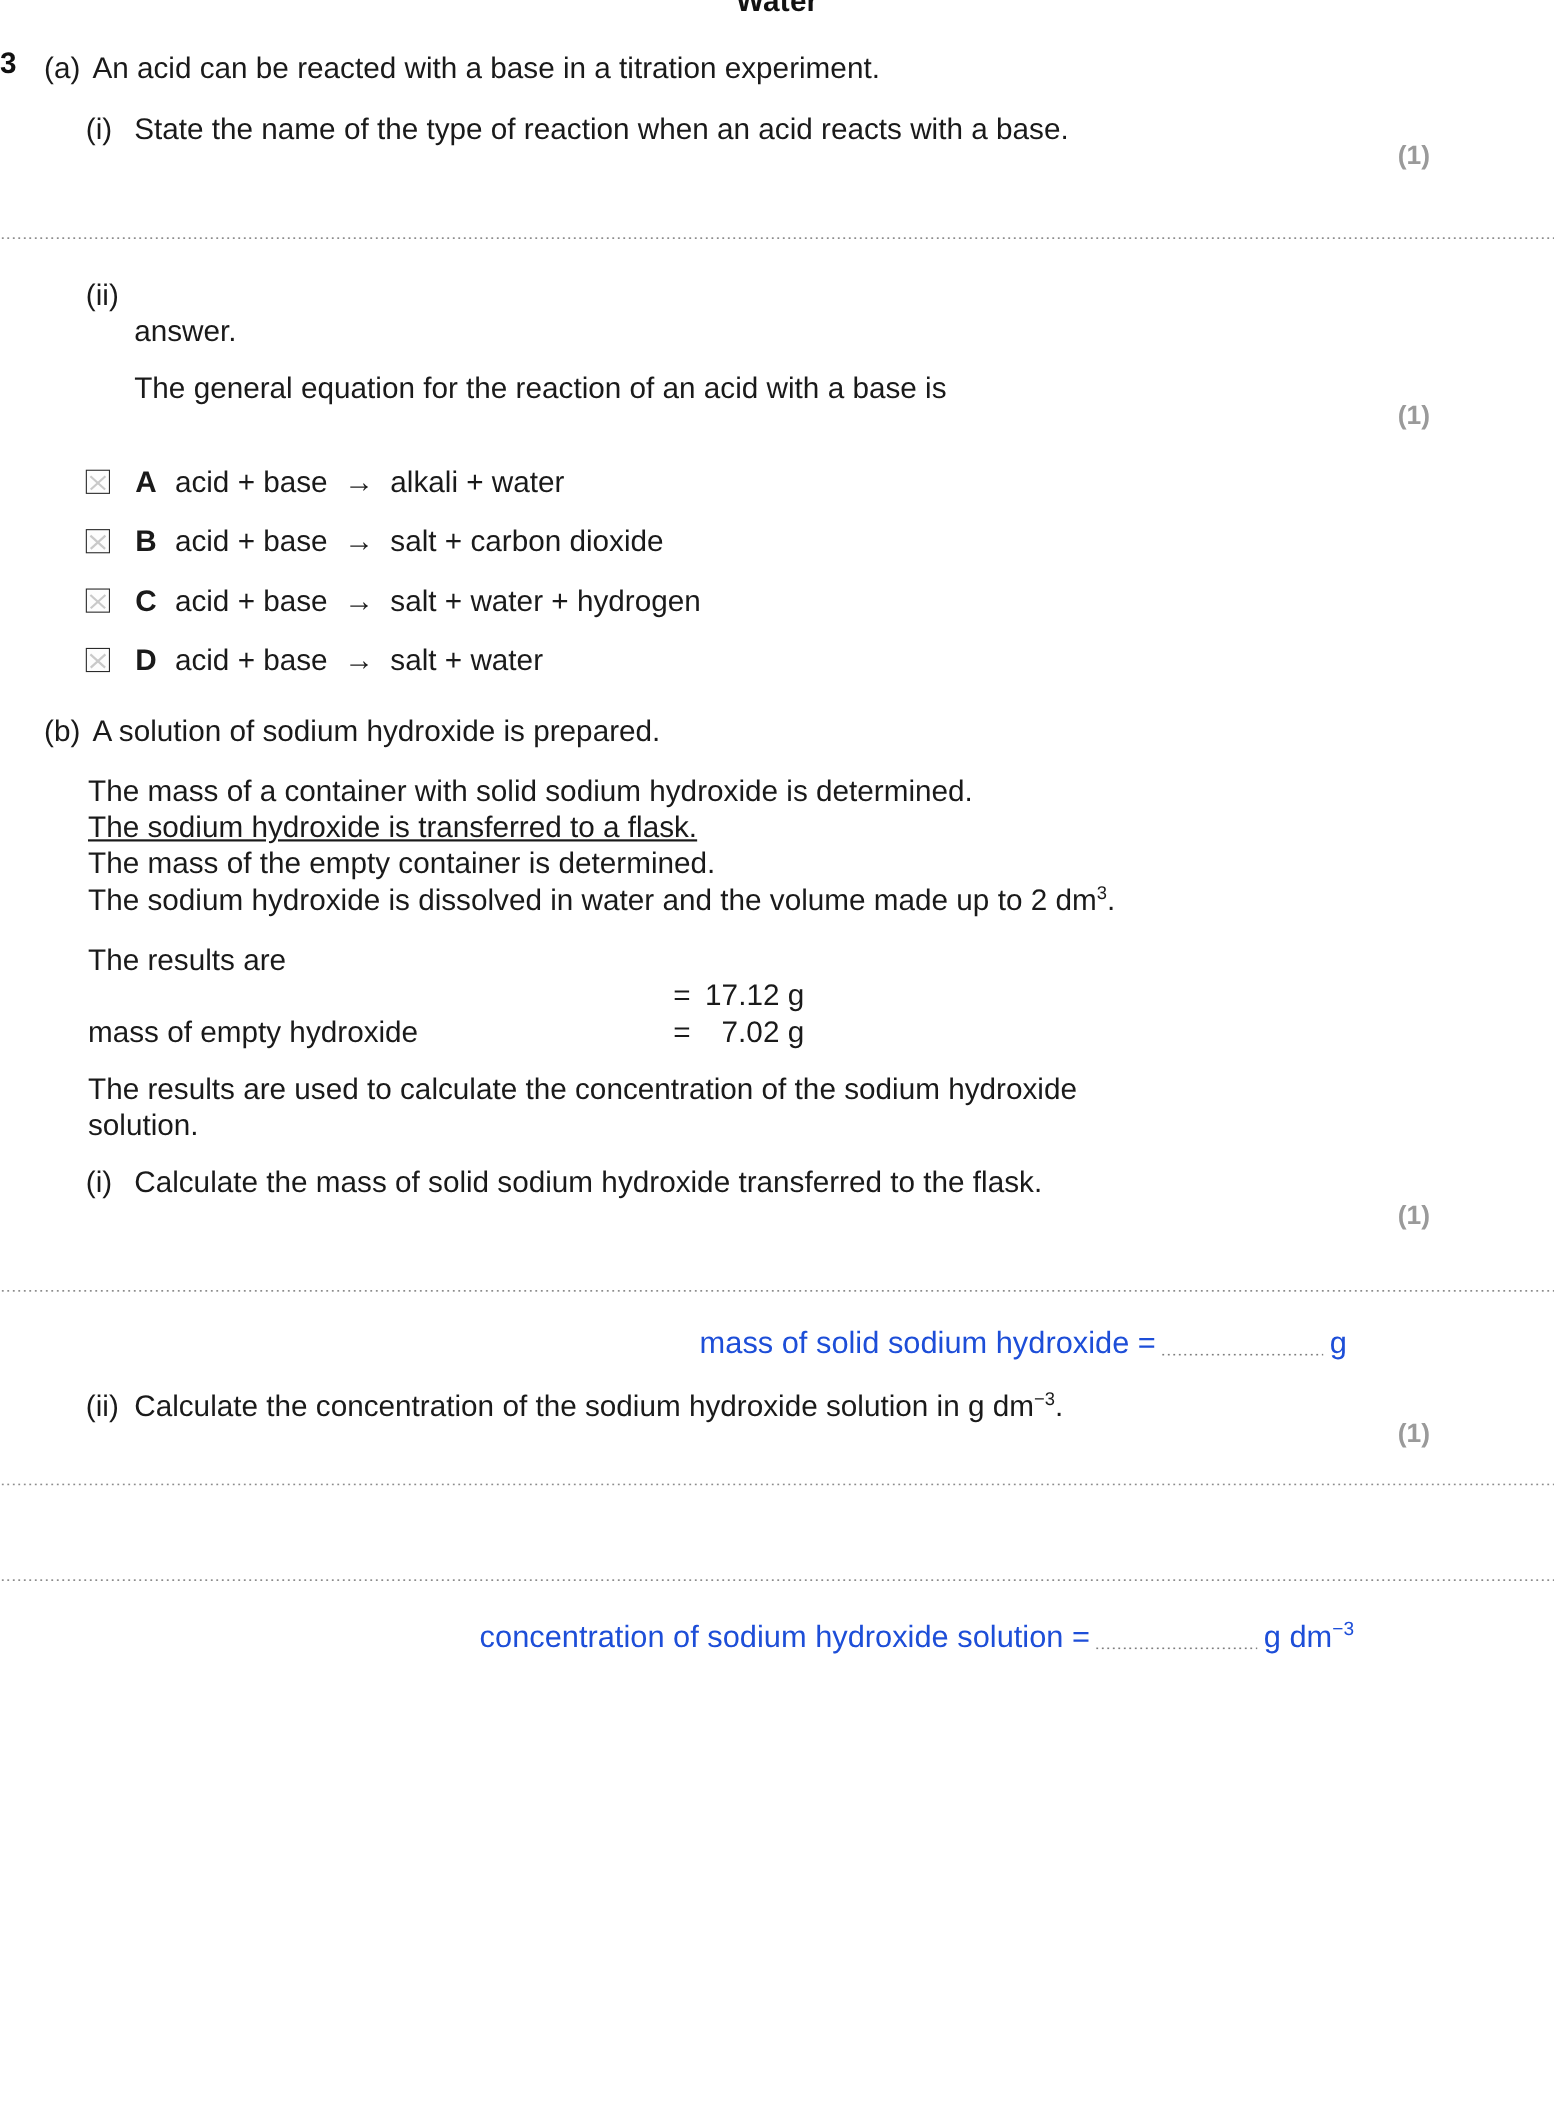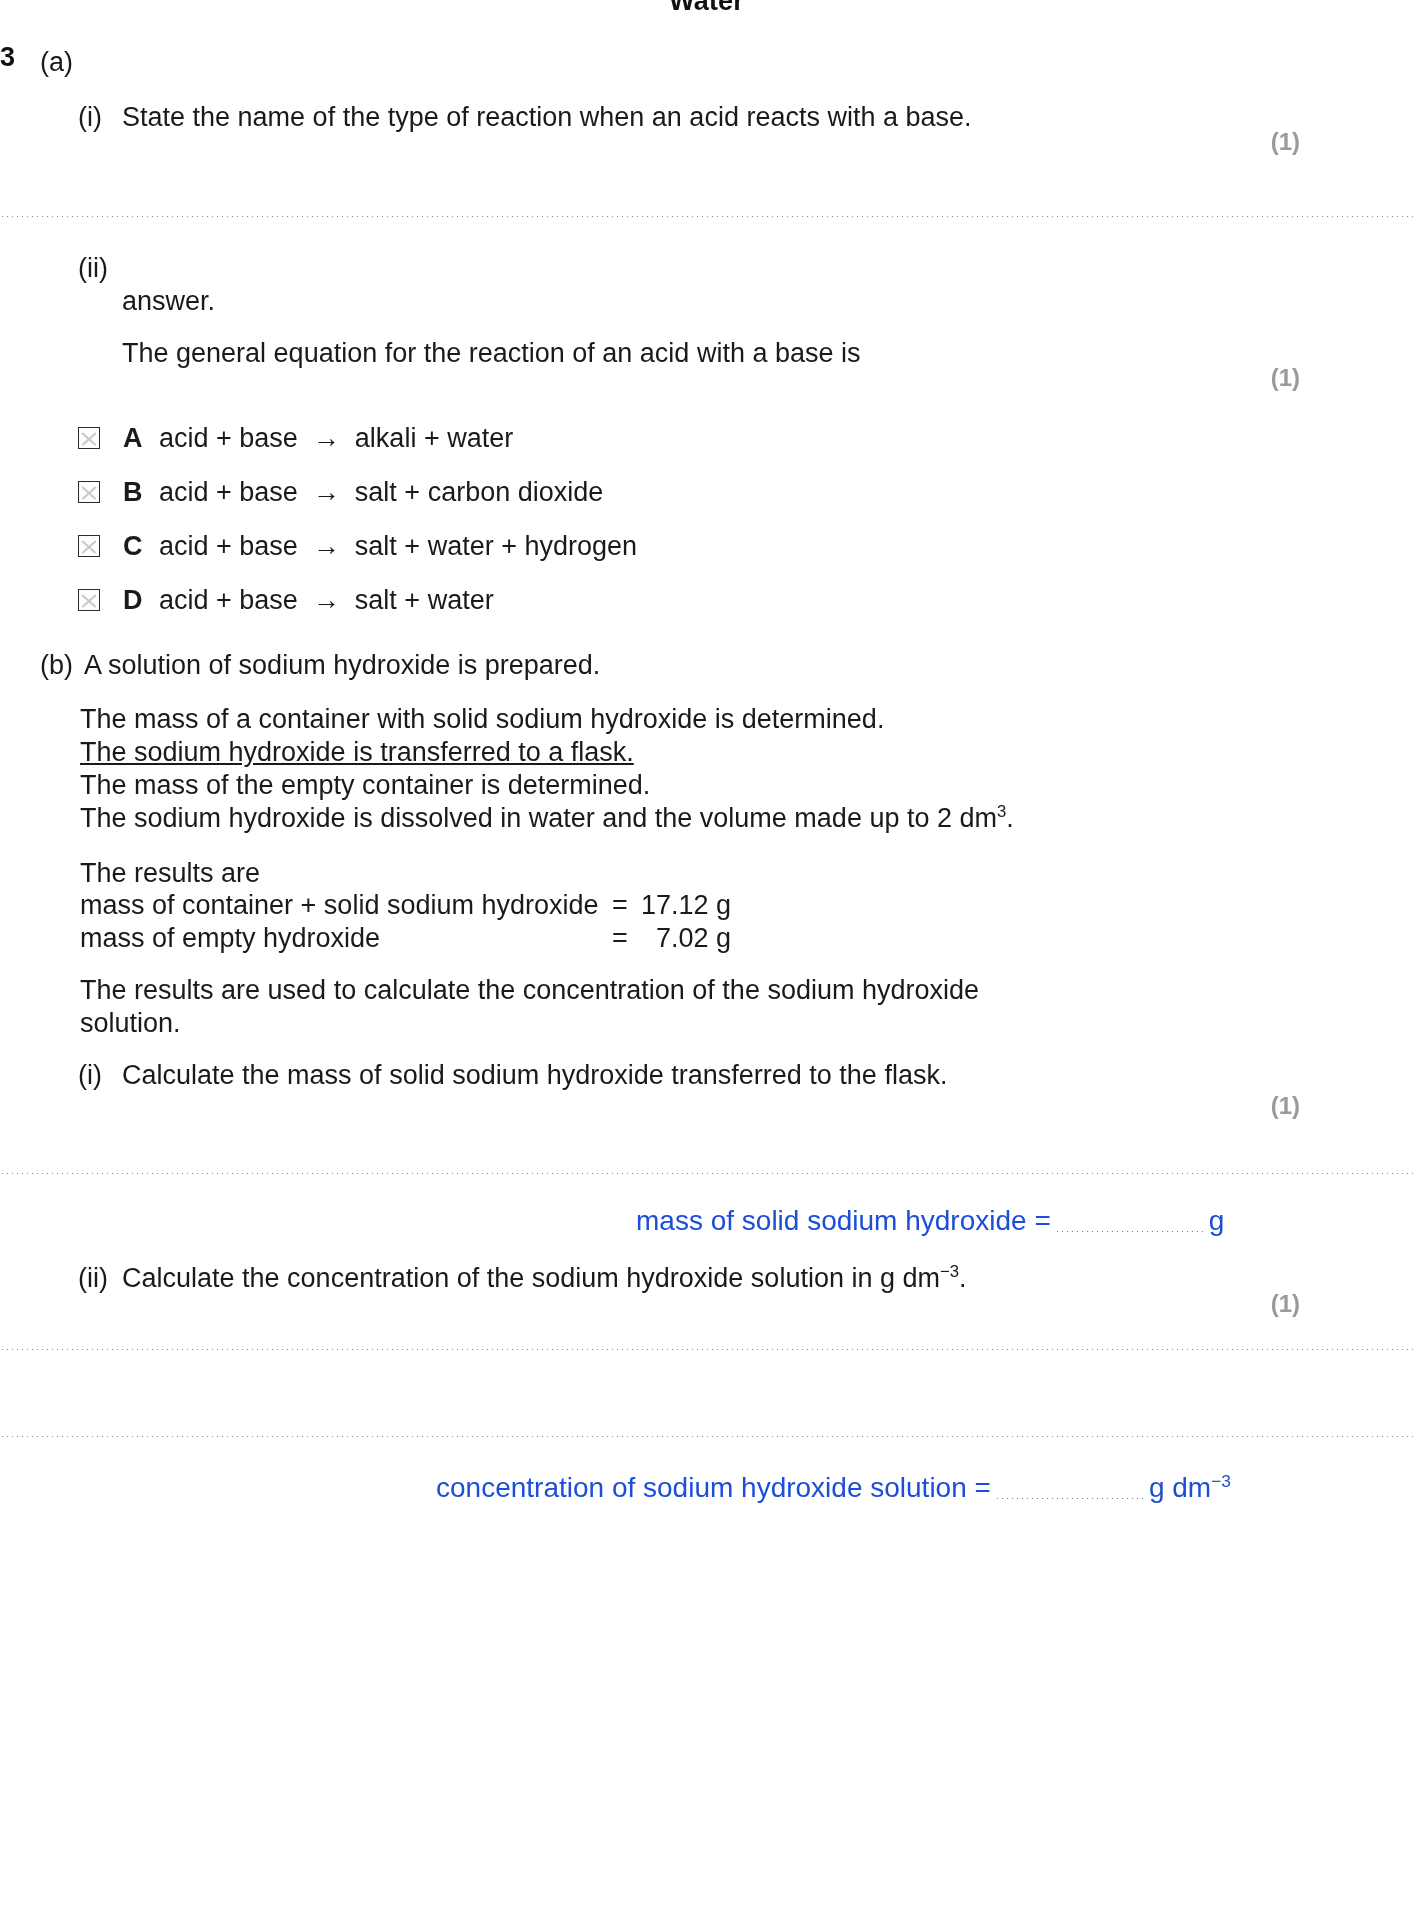--- a/index.html
+++ b/index.html
@@ -175,20 +175,21 @@
 </head>
 <body>
 
 <div class="page">
 
   <div class="page-header">Water</div>
 
   <div class="qnum">3</div>
 
   <div class="lbl" style="left:40px; top:42px;">(a)</div>
+  <div class="body-text" style="left:84px; top:42px;">An acid can be reacted with a base in a titration experiment.</div>
 
   <div class="lbl" style="left:78px; top:97px;">(i)</div>
   <div class="body-text" style="left:122px; top:97px;">State the name of the type of reaction when an acid reacts with a base.</div>
   <div class="marks" style="top:128px;">(1)</div>
 
   <div class="rule" style="top:215px;"></div>
 
   <div class="lbl" style="left:78px; top:248px;">(ii)</div>
   <div class="body-text" style="left:122px; top:281px;text-align:right;">answer.</div>
 
@@ -221,21 +222,20 @@
 
   <div class="body-text" style="left:80px; top:699px;">The mass of a container with solid sodium hydroxide is determined.</div>
   <div class="body-text" style="left:80px; top:732px;text-decoration:underline;">The sodium hydroxide is transferred to a flask.</div>
   <div class="body-text" style="left:80px; top:765px;">The mass of the empty container is determined.</div>
   <div class="body-text" style="left:80px; top:798px;">
     <span>The sodium hydroxide is dissolved in water and the volume made up to 2 dm</span><sup>3</sup><span>.</span>
   </div>
 
   <div class="body-text" style="left:80px; top:853px;">The results are</div>
 
-  <div class="body-text mono-eq" style="left:80px; top:885px;">mass of container + solid sodium hydroxide</div>
   <div class="body-text mono-eq" style="left:612px; top:885px;">=</div>
   <div class="body-text mono-eq" style="left:641px; top:885px;">17.12 g</div>
 
   <div class="body-text mono-eq" style="left:80px; top:918px;">mass of empty hydroxide</div>
   <div class="body-text mono-eq" style="left:612px; top:918px;">=</div>
   <div class="body-text mono-eq" style="left:656px; top:918px;">7.02 g</div>
 
   <div class="body-text" style="left:80px; top:970px;">The results are used to calculate the concentration of the sodium hydroxide</div>
   <div class="body-text" style="left:80px; top:1003px;">solution.</div>
 

